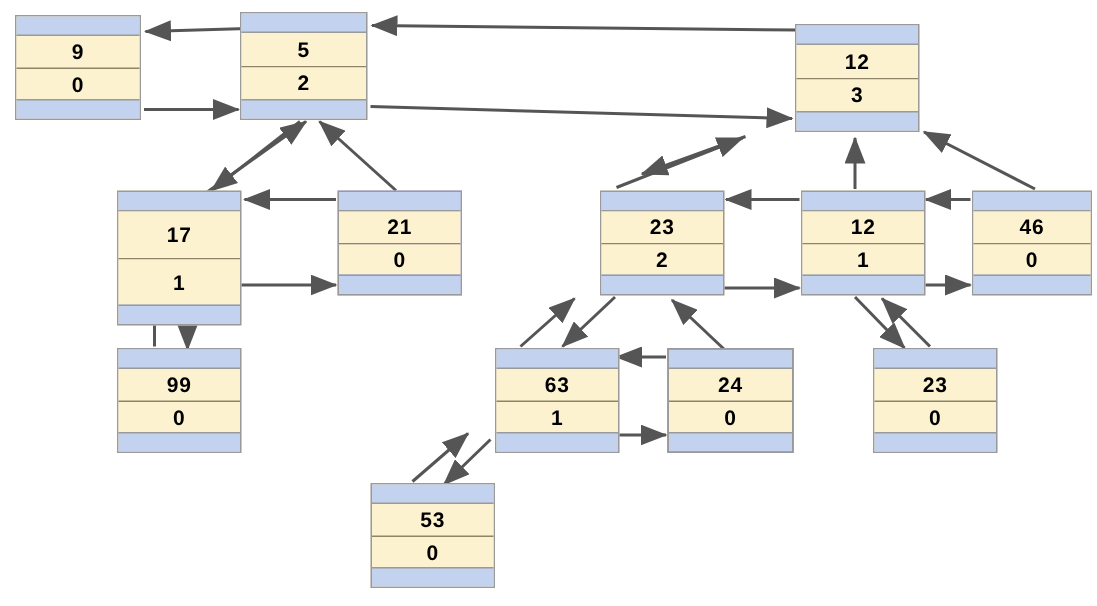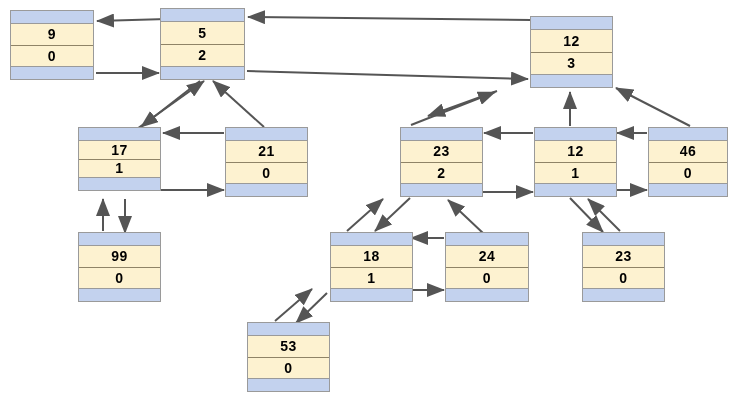--- a/index.html
+++ b/index.html
@@ -114,21 +114,21 @@
         <div class="cell key">5</div>
         <div class="cell value">2</div>
         <div class="band bottom" style="background: rgb(195, 210, 238);"></div>
       </div>
       <div class="node" style="left: 530px; top: 16px; width: 83px; height: 72px; background: rgb(253, 242, 208); border-color: rgb(154, 154, 154);">
         <div class="band" style="background: rgb(195, 210, 238);"></div>
         <div class="cell key">12</div>
         <div class="cell value">3</div>
         <div class="band bottom" style="background: rgb(195, 210, 238);"></div>
       </div>
-      <div class="node" style="left: 78px; top: 127px; width: 83px; height: 64px; background: rgb(253, 242, 208); border-color: rgb(154, 154, 154);">
+      <div class="node" style="left: 78px; top: 127px; width: 83px; height: 90px; background: rgb(253, 242, 208); border-color: rgb(154, 154, 154);">
         <div class="band" style="background: rgb(195, 210, 238);"></div>
         <div class="cell key">17</div>
         <div class="cell value">1</div>
         <div class="band bottom" style="background: rgb(195, 210, 238);"></div>
       </div>
       <div class="node" style="left: 225px; top: 127px; width: 83px; height: 70px; background: #c4b5fd; border-color: rgb(154, 154, 154);">
         <div class="band" style="background: rgb(195, 210, 238);"></div>
         <div class="cell key">21</div>
         <div class="cell value">0</div>
         <div class="band bottom" style="background: rgb(195, 210, 238);"></div>
@@ -152,21 +152,21 @@
         <div class="band bottom" style="background: rgb(195, 210, 238);"></div>
       </div>
       <div class="node" style="left: 78px; top: 232px; width: 83px; height: 70px; background: rgb(253, 242, 208); border-color: rgb(154, 154, 154); justify-content: flex-end;">
         <div class="band" style="background: rgb(195, 210, 238);"></div>
         <div class="cell key">99</div>
         <div class="cell value">0</div>
         <div class="band bottom" style="background: rgb(195, 210, 238);"></div>
       </div>
       <div class="node" style="left: 330px; top: 232px; width: 83px; height: 70px; background: rgb(253, 242, 208); border-color: rgb(154, 154, 154);">
         <div class="band" style="background: rgb(195, 210, 238);"></div>
-        <div class="cell key">18</div>
+        <div class="cell key">63</div>
         <div class="cell value">1</div>
         <div class="band bottom" style="background: rgb(195, 210, 238);"></div>
       </div>
       <div class="node" style="left: 445px; top: 232px; width: 84px; height: 70px; background: #0369a1; border-color: rgb(154, 154, 154);">
         <div class="band" style="background: rgb(195, 210, 238);"></div>
         <div class="cell key">24</div>
         <div class="cell value">0</div>
         <div class="band bottom" style="background: rgb(195, 210, 238);"></div>
       </div>
       <div class="node" style="left: 582px; top: 232px; width: 83px; height: 70px; background: rgb(253, 242, 208); border-color: rgb(154, 154, 154);">

